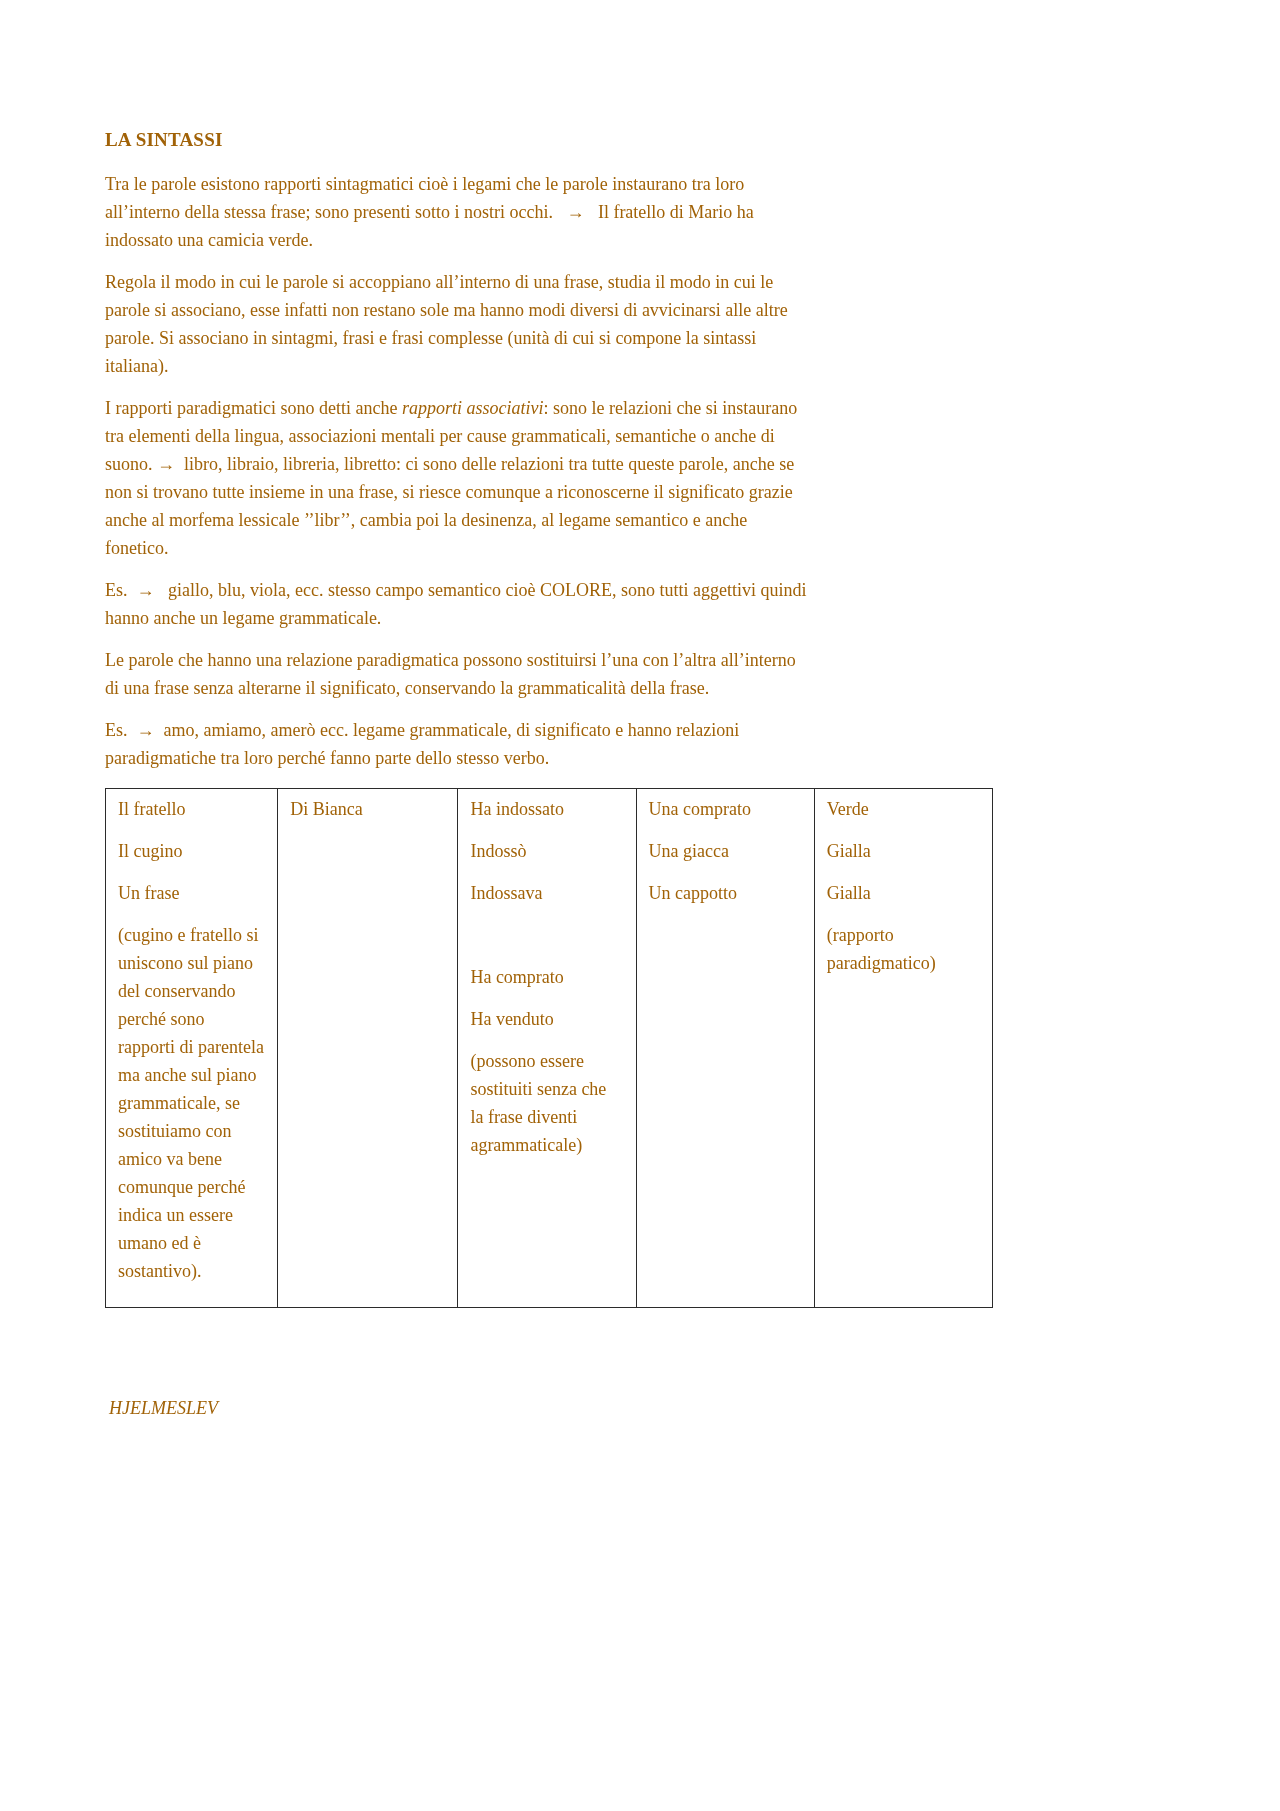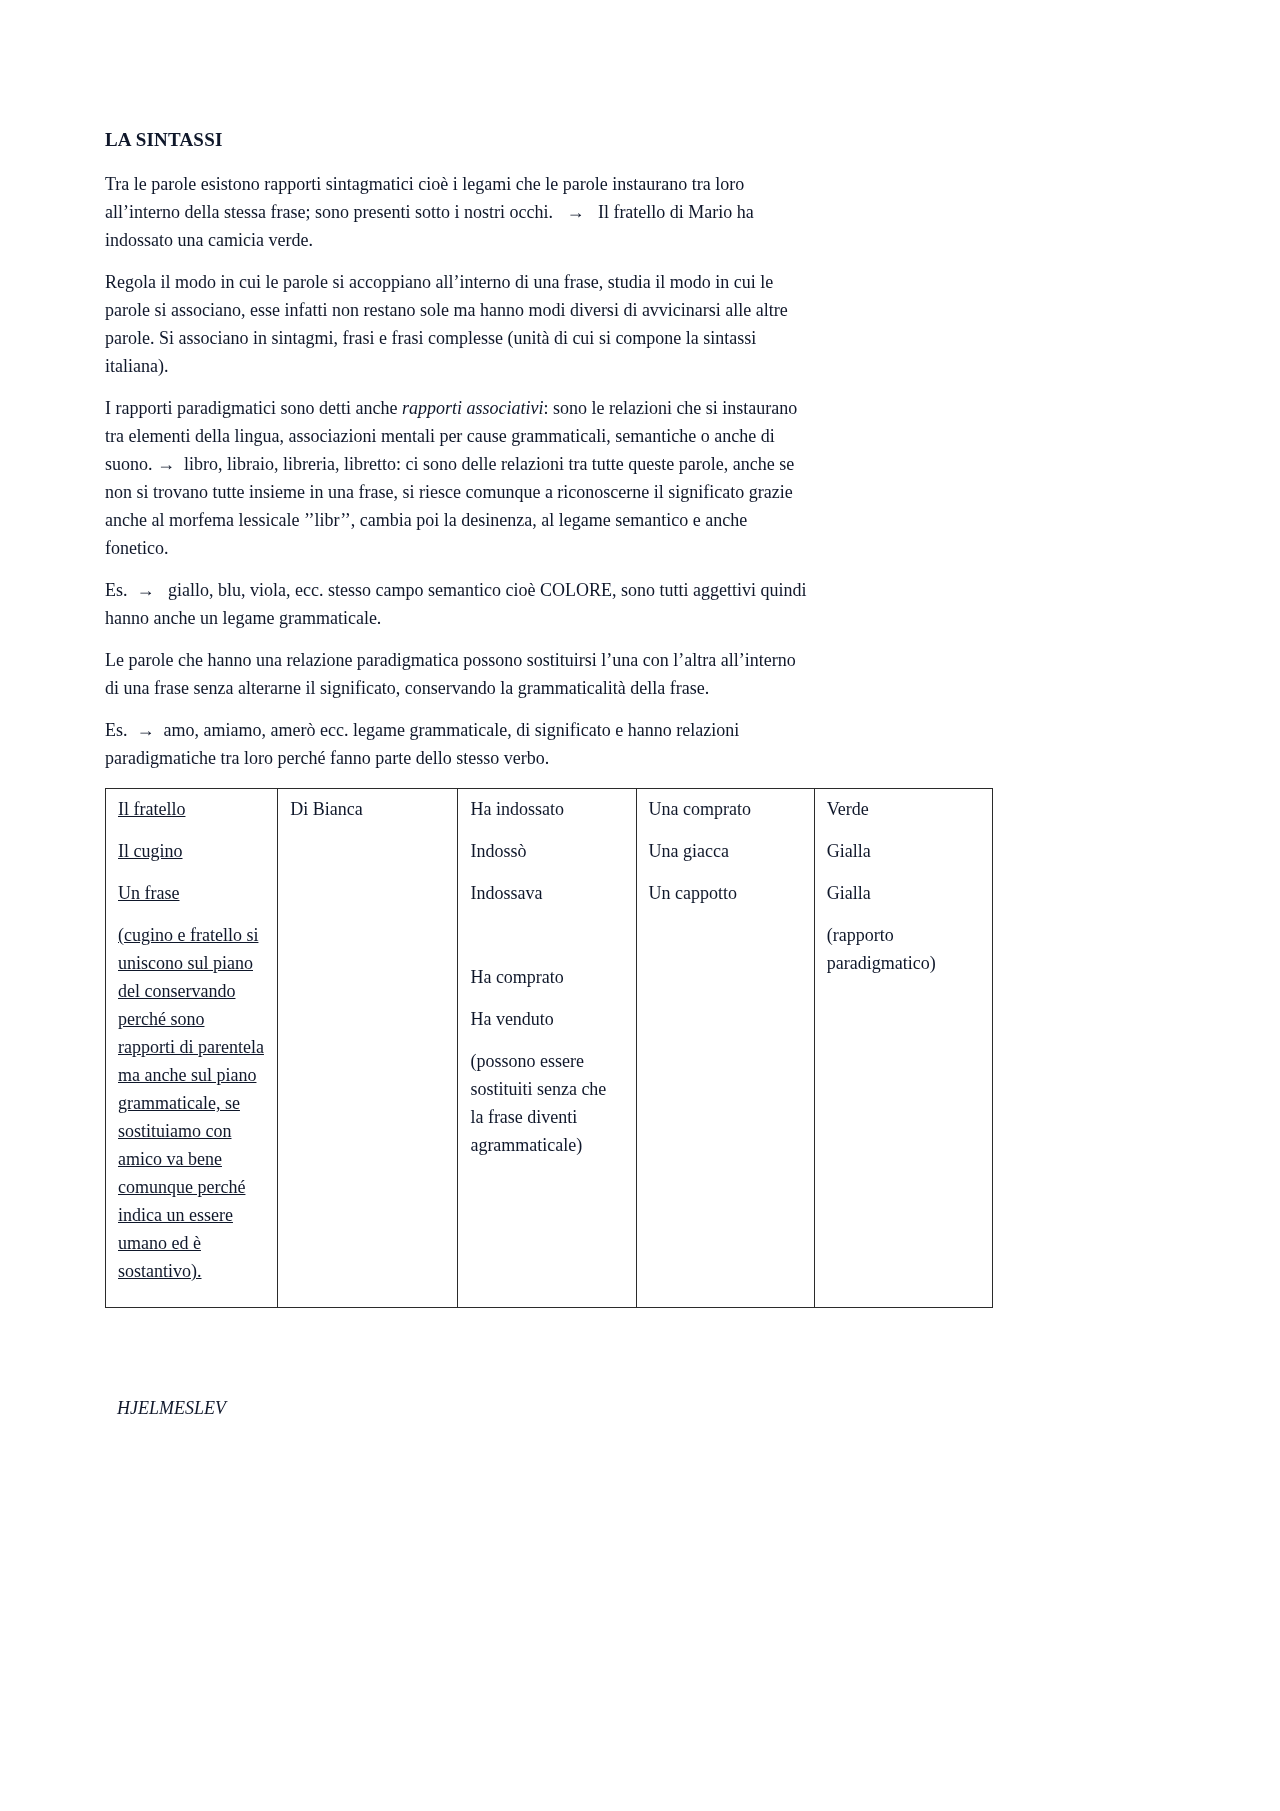--- a/index.html
+++ b/index.html
@@ -10,21 +10,21 @@
     .page {
       position: relative;
       width: 1100px;
       min-height: 1811px;
       box-sizing: border-box;
       background: #ffffff;
       padding: 126px 287px 0 105px;
       font-family: "Liberation Serif", "DejaVu Serif", serif;
       font-size: 18px;
       line-height: 28px;
-      color: #0f172a;
+      color: #a16207;
     }
     .title {
       font-size: 19px;
       font-weight: bold;
       margin: 0 0 16px 0;
       letter-spacing: 0.2px;
     }
     .para {
       margin: 0 0 14px 0;
     }
@@ -36,30 +36,30 @@
       table-layout: fixed;
       width: 888px;
       margin-top: 16px;
     }
     table.grid td {
       border: 1px solid #2b2b2b;
       vertical-align: top;
       padding: 6px 12px 8px 12px;
       box-sizing: border-box;
     }
-    td.c1 { width: 172px; text-decoration: underline; }
+    td.c1 { width: 172px; }
     td.c2 { width: 180px; }
     td.c3 { width: 178px; }
     td.c4 { width: 178px; }
     td.c5 { width: 178px; }
     table.grid p {
       margin: 0 0 14px 0;
     }
     .footer {
-      margin: 86px 0 0 12px;
+      margin: 86px 0 0 4px;
       font-style: italic;
     }
   </style>
 </head>
 <body>
 
 <div class="page">
 
   <h1 class="title">LA SINTASSI</h1>
 

